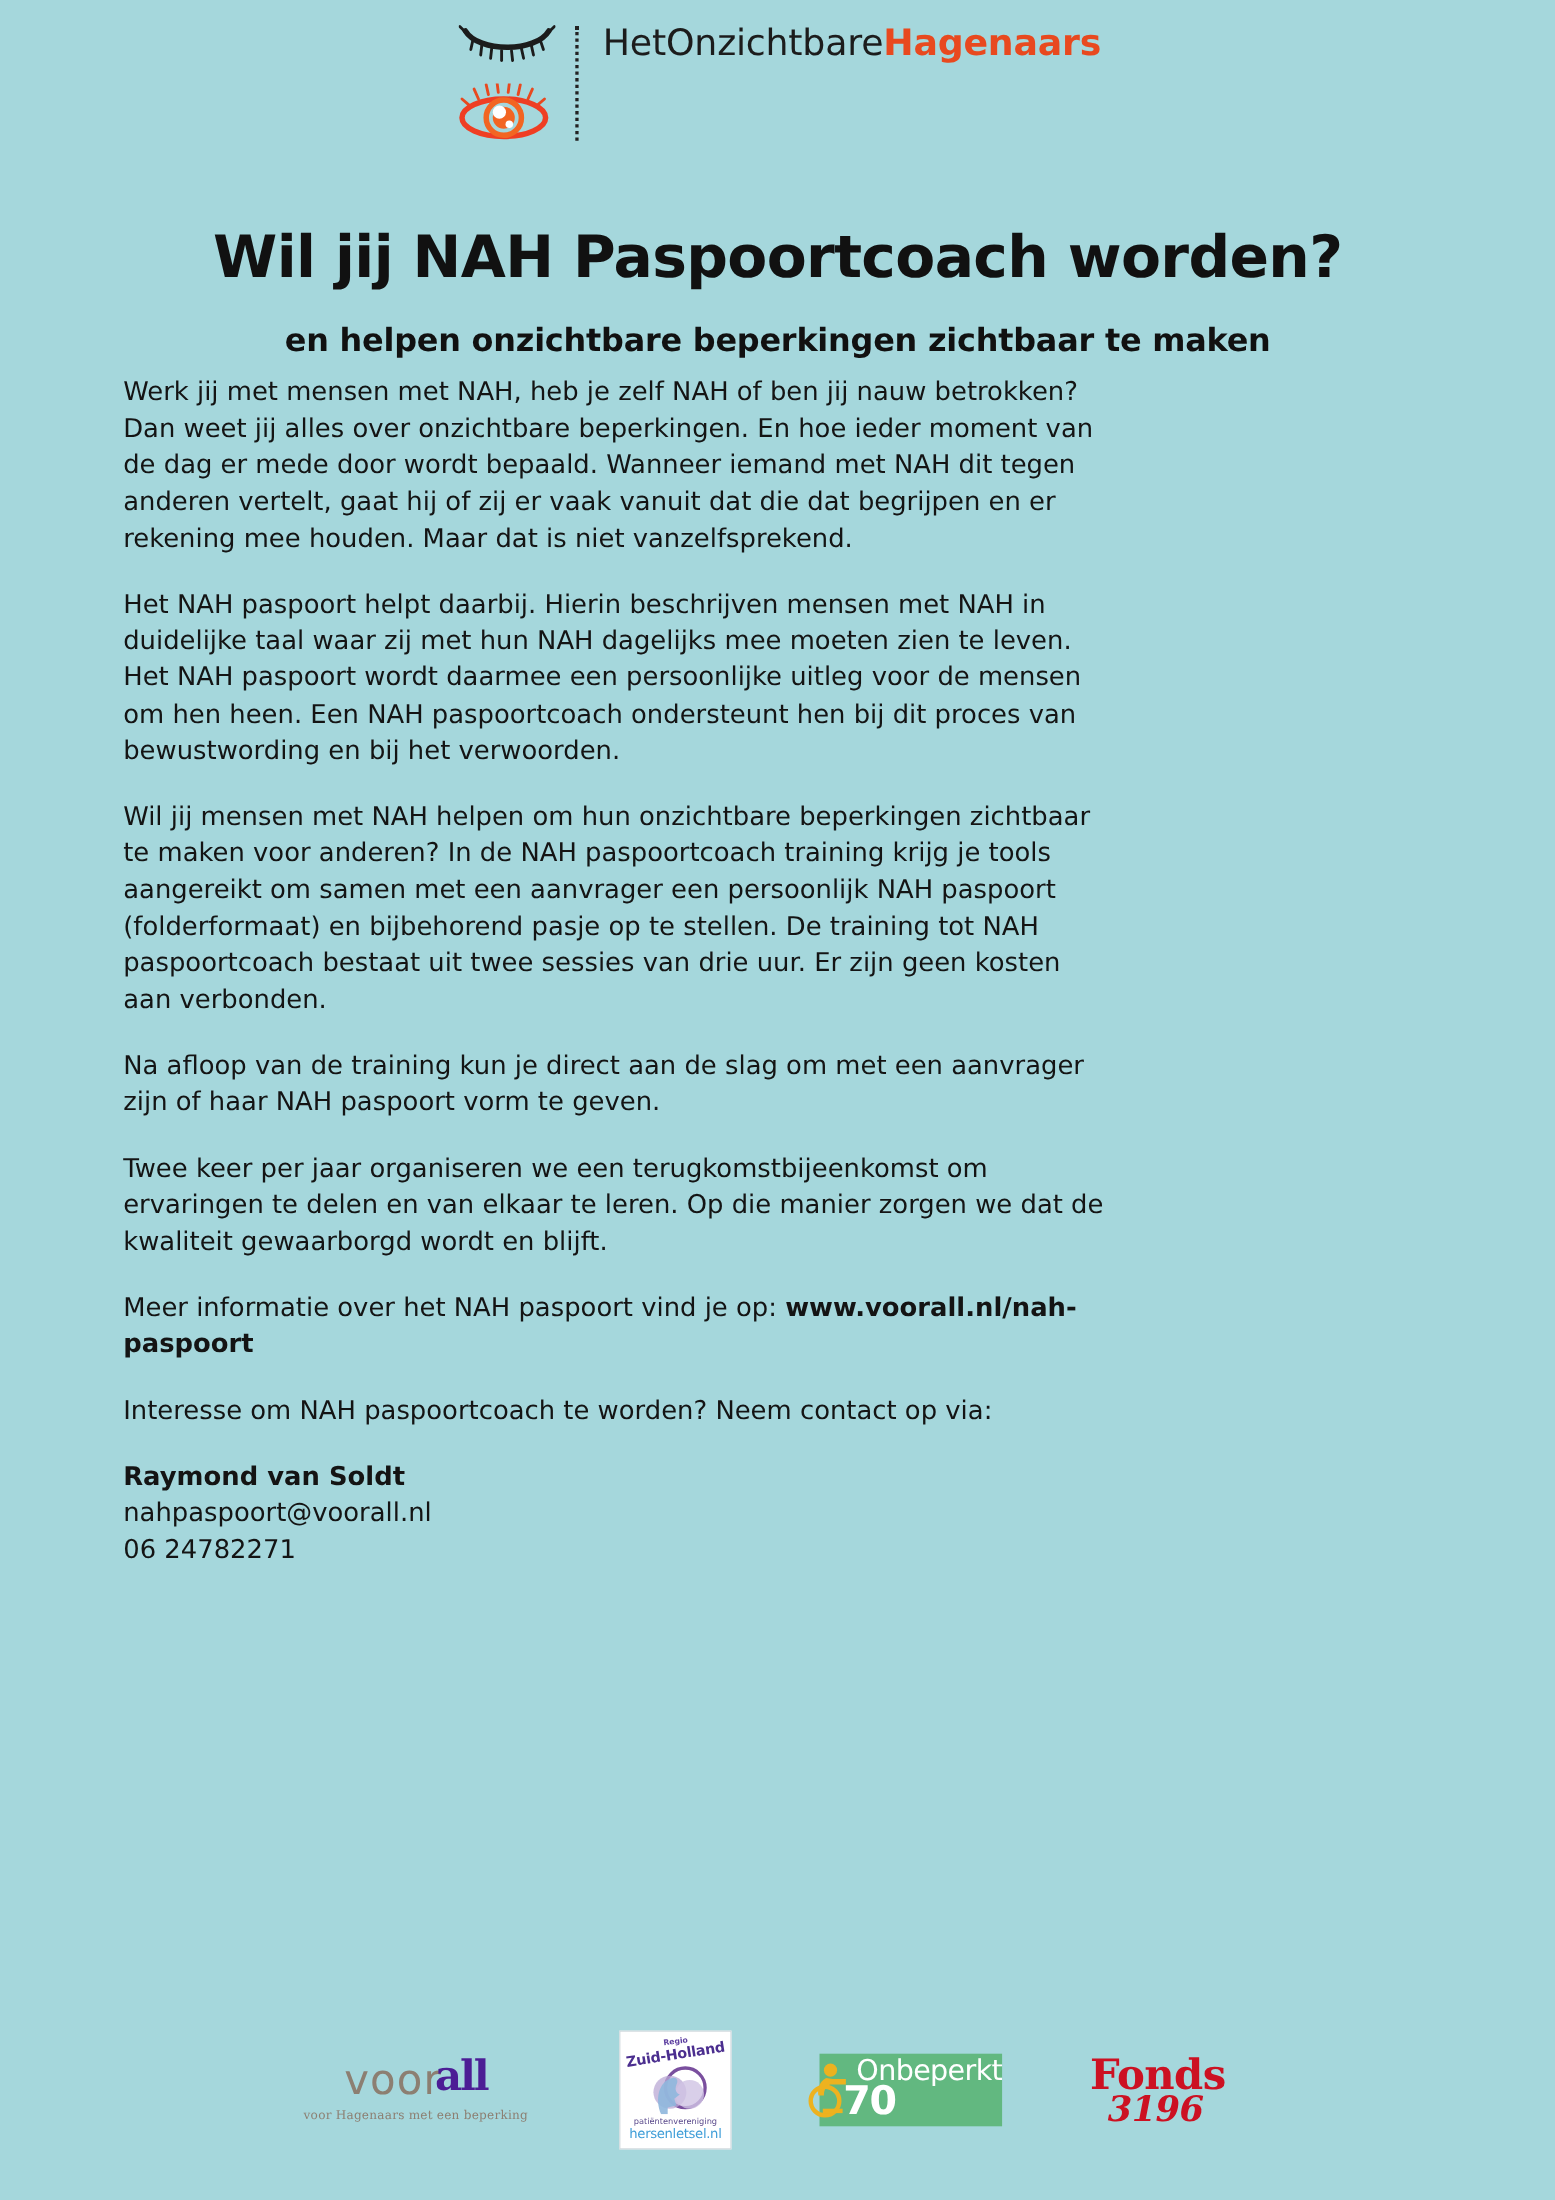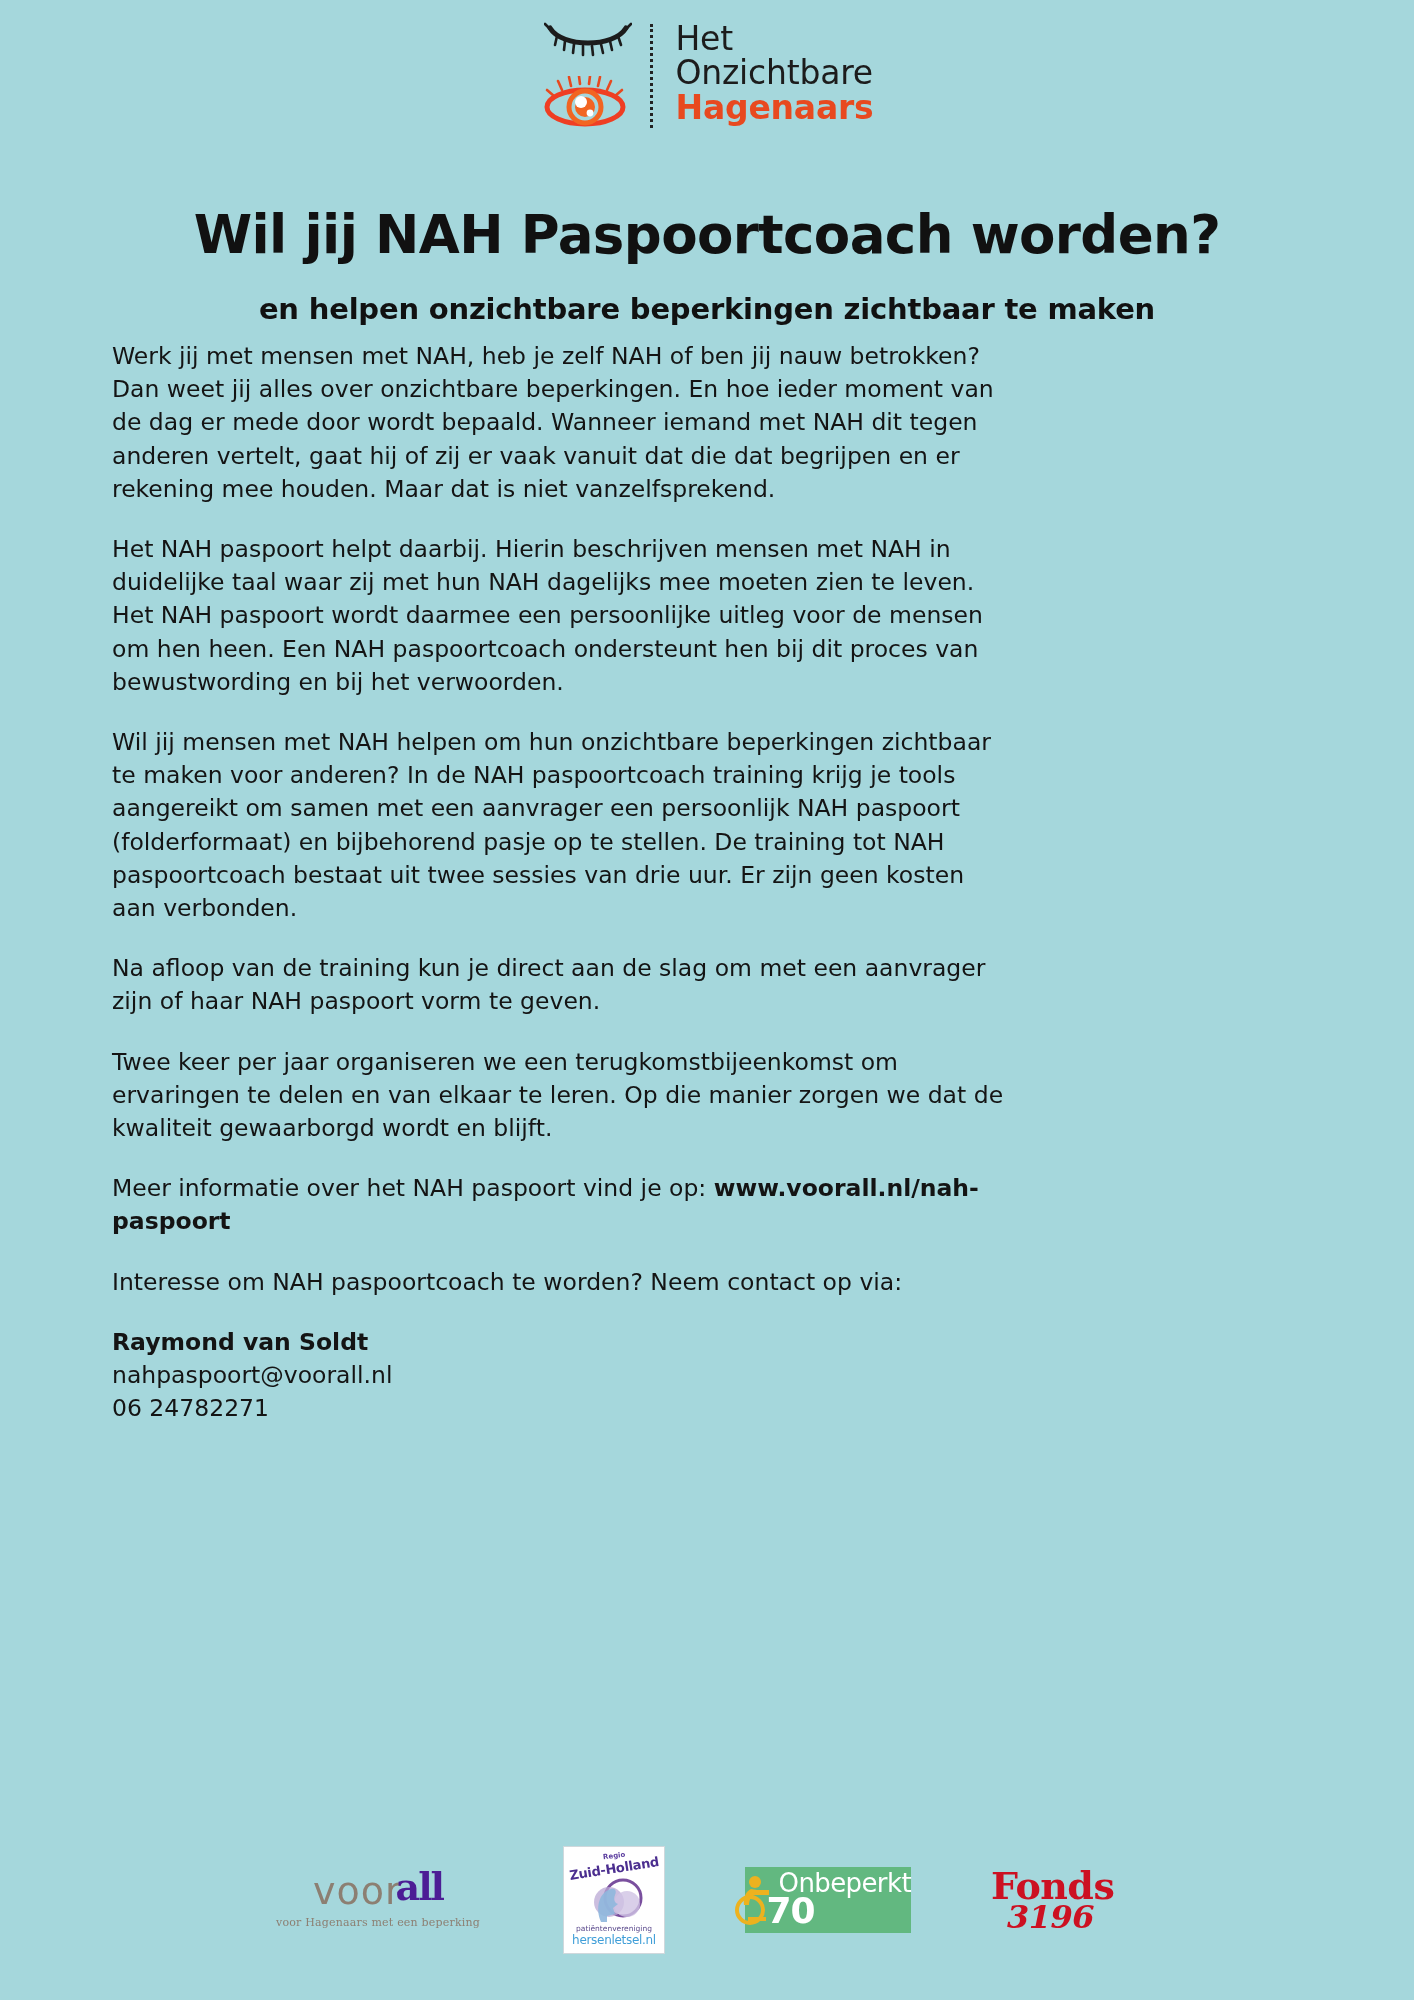--- a/index.html
+++ b/index.html
@@ -50,21 +50,22 @@
     box-sizing: border-box;
   }
   .logo-divider {
     width: 0;
     border-left: 3px dotted #222;
     margin: 2px 22px 4px 0;
     align-self: stretch;
   }
   .logo-text {
     display: flex;
-    flex-direction: column;
+    flex-direction: row;
+    justify-content: center;
     line-height: 1.04;
   }
   .logo-line {
     font-family: "DejaVu Sans", sans-serif;
     font-size: 33px;
     font-weight: 400;
     letter-spacing: -0.2px;
     color: #1c1c1c;
   }
   .logo-line.accent {

